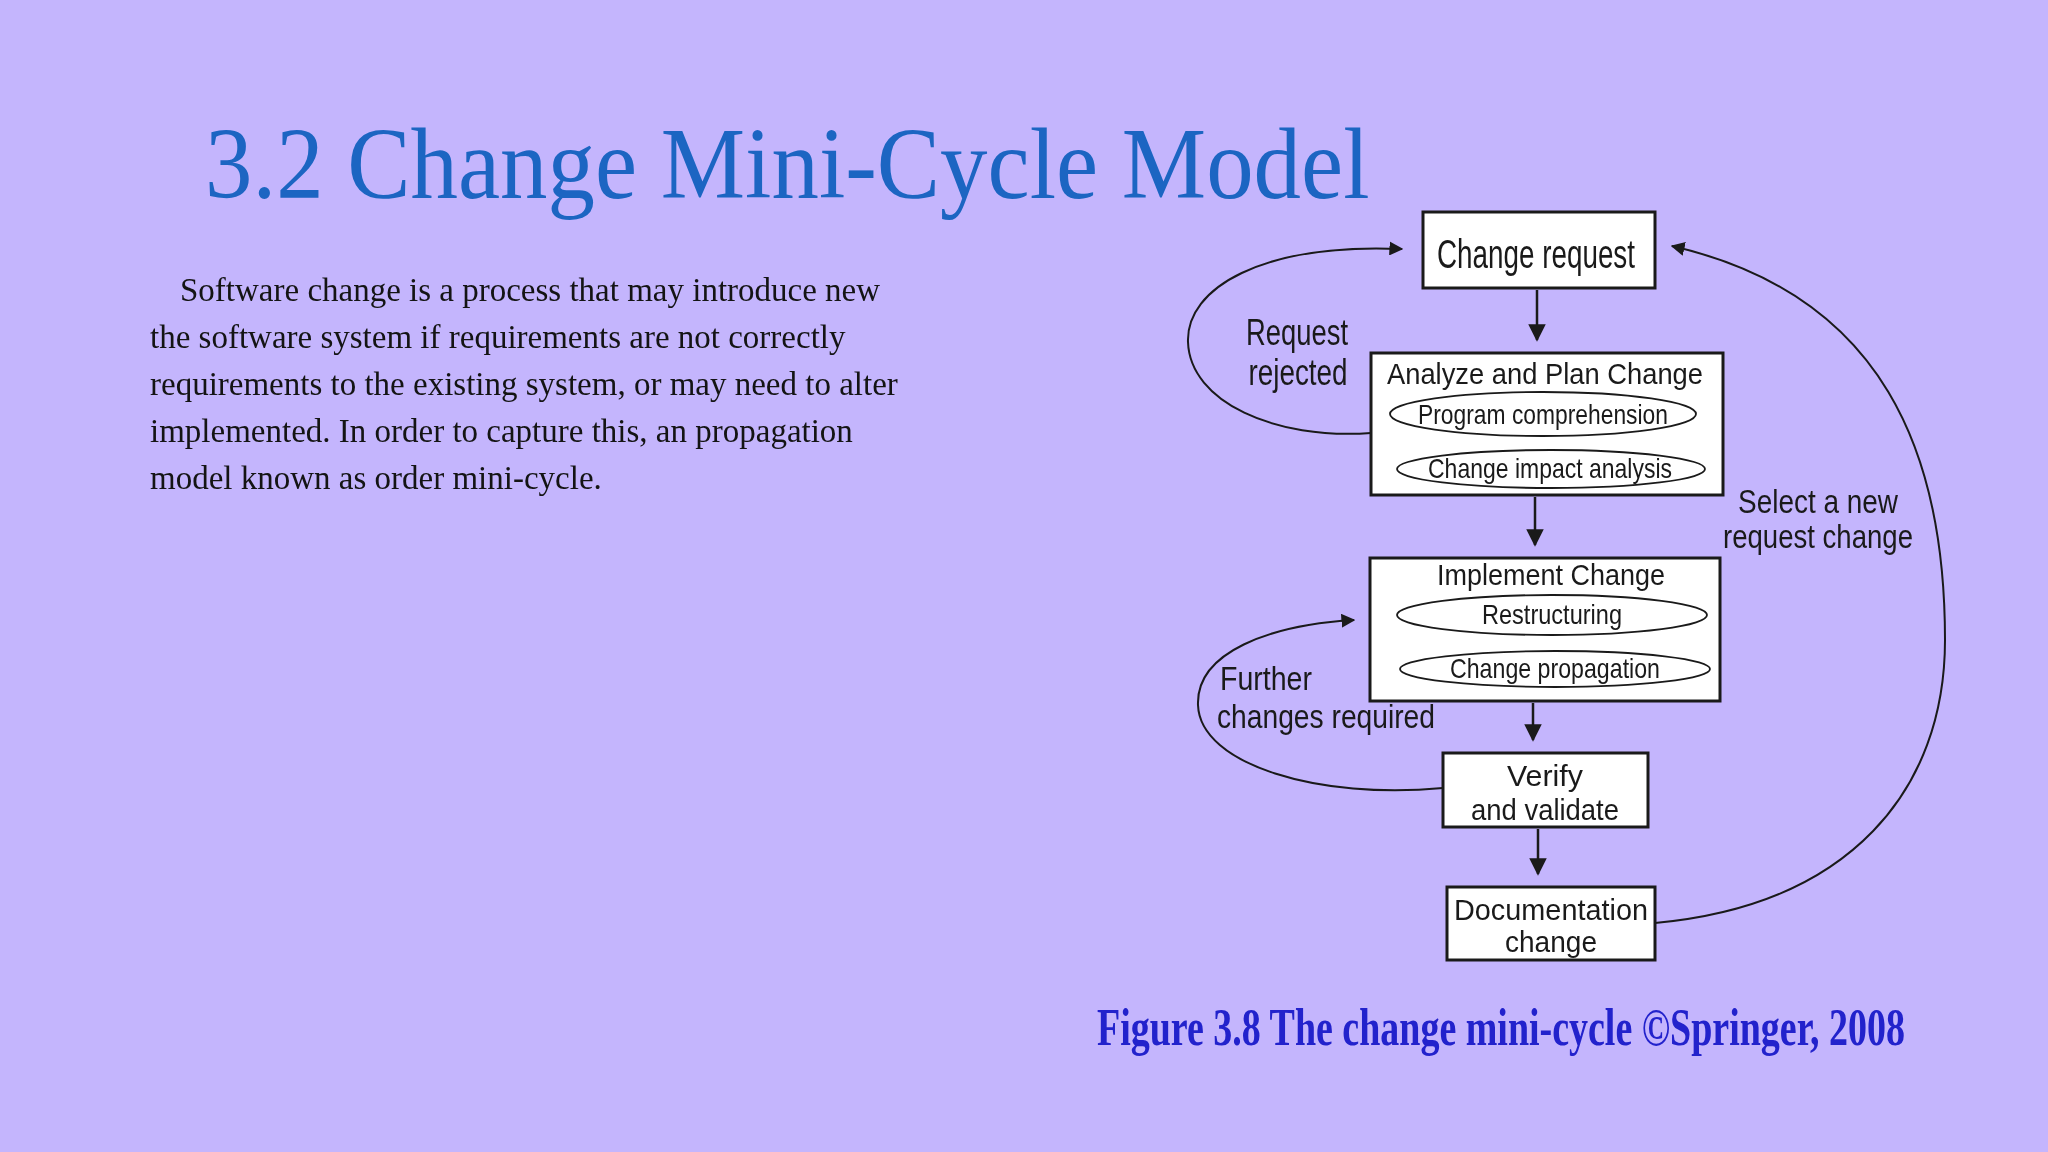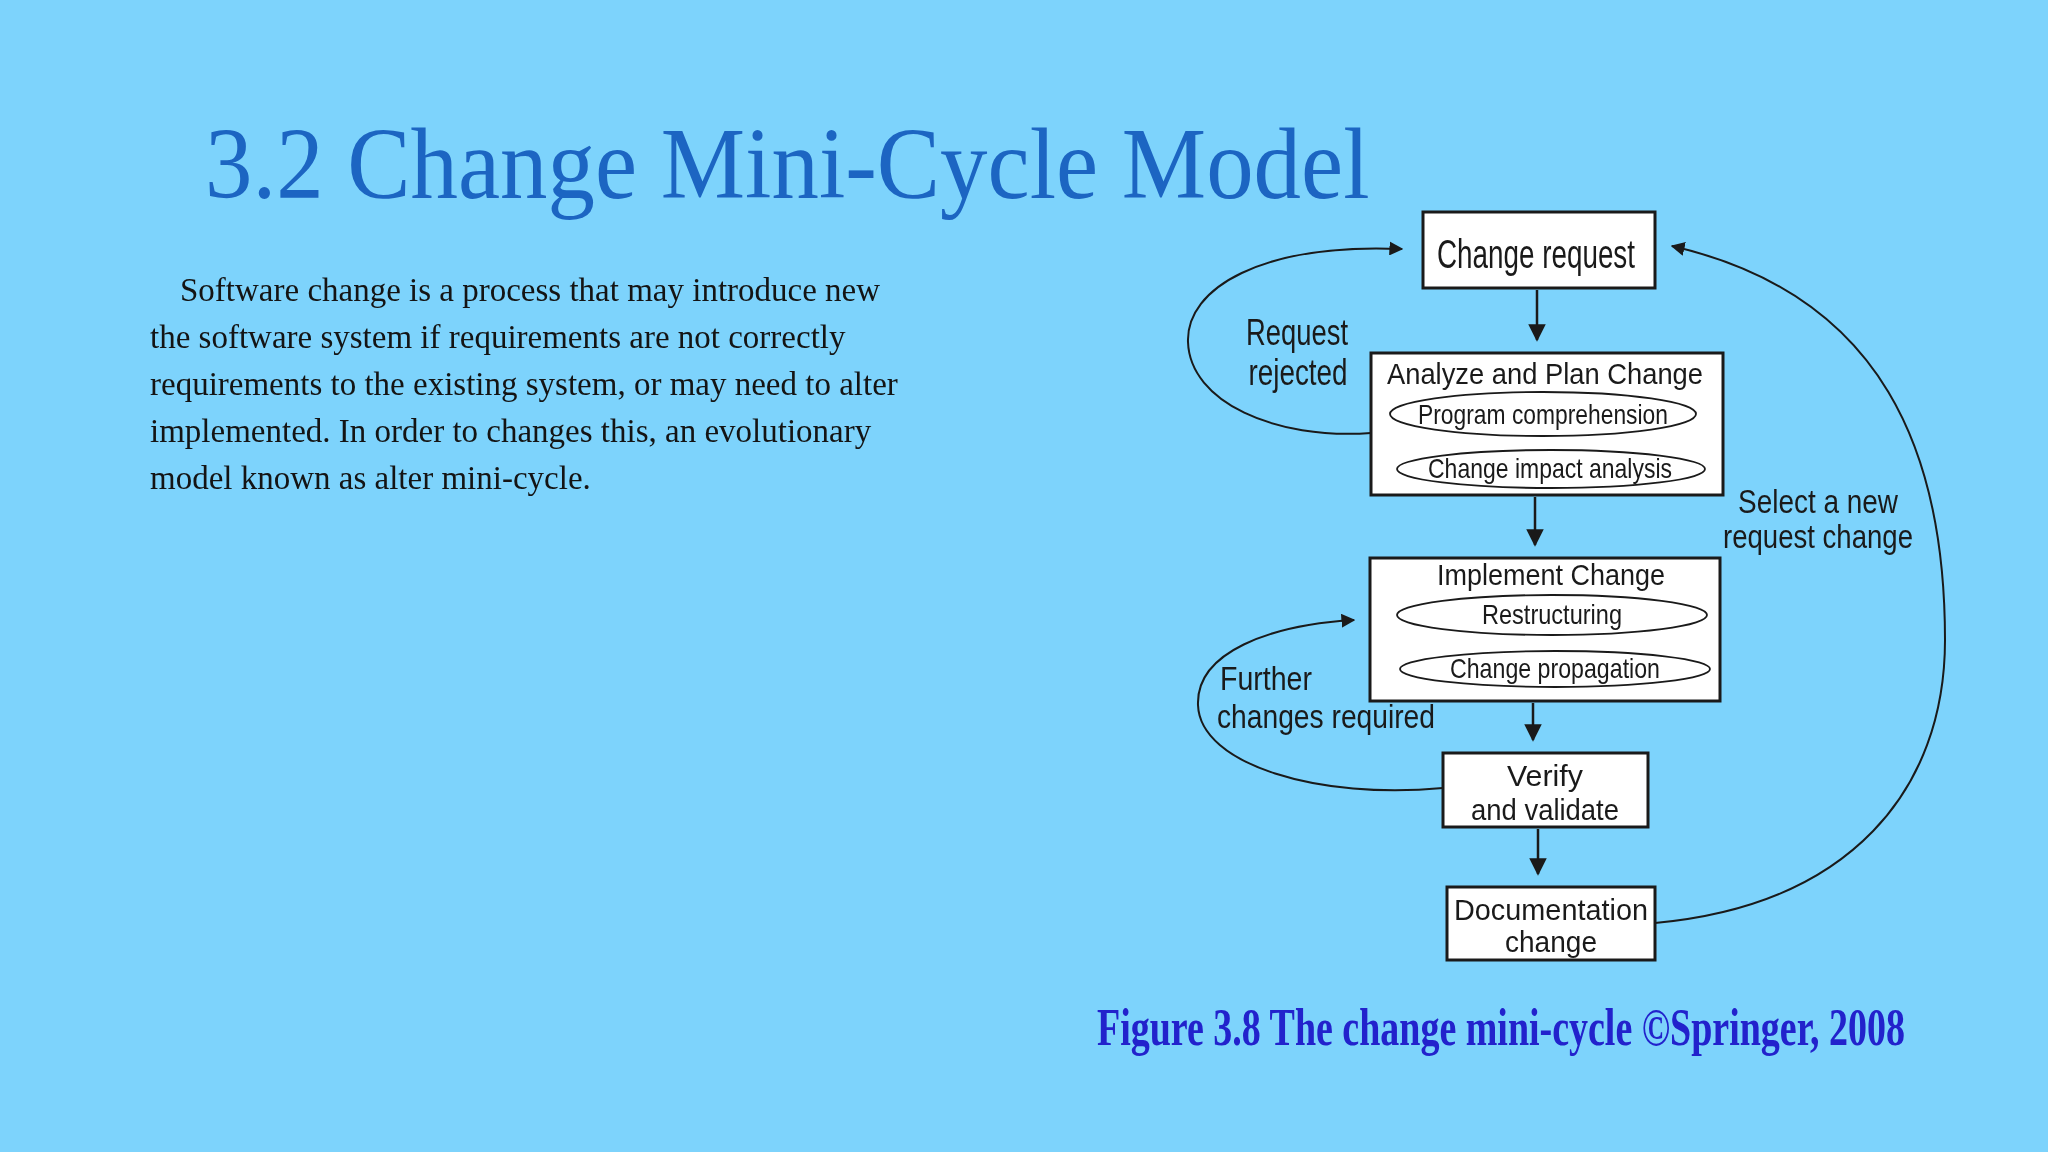--- a/index.html
+++ b/index.html
@@ -4,21 +4,21 @@
 <style>
   :root{
     --title-blue:#1c65c2;
     --caption-blue:#2222cc;
     --ink:#1a1a1a;
     --text:#141414;
   }
   html,body{margin:0;padding:0;}
   body{width:2048px;height:1152px;background:#ffffff;overflow:hidden;position:relative;
        font-family:"Liberation Sans",sans-serif;}
-  .slide{position:absolute;inset:0;background:#7dd3fc;}
+  .slide{position:absolute;inset:0;background:#c4b5fd;}
 
   .title{
     position:absolute;left:205px;top:45px;white-space:nowrap;
     font-family:"Liberation Serif",serif;font-size:102px;font-weight:400;
     color:var(--title-blue);line-height:1;
   }
   .title .squeeze{display:inline-block;transform:scaleX(0.93);transform-origin:0 50%;}
 
   .bodytext{
     position:absolute;left:150px;top:267px;
@@ -46,22 +46,22 @@
 <body>
 
 <div class="slide">
 
   <h1 class="title"><span class="squeeze">3.2 Change Mini-Cycle Model</span></h1>
 
   <div class="bodytext">
     <span class="line first">Software change is a process that may introduce new</span>
     <span class="line">the software system if requirements are not correctly</span>
     <span class="line">requirements to the existing system, or may need to alter</span>
-    <span class="line">implemented. In order to changes this, an evolutionary</span>
-    <span class="line">model known as alter mini-cycle.</span>
+    <span class="line">implemented. In order to capture this, an propagation</span>
+    <span class="line">model known as order mini-cycle.</span>
   </div>
 
   <svg class="diagram" viewBox="0 0 2048 1152" xmlns="http://www.w3.org/2000/svg" aria-hidden="true">
     <defs>
       <marker id="ah" viewBox="0 0 10 10" refX="9" refY="5" markerWidth="7" markerHeight="7" orient="auto">
         <path d="M0,0 L10,5 L0,10 z" fill="#1a1a1a"></path>
       </marker>
     </defs>
 
     <line class="edge" x1="1537" y1="290" x2="1537" y2="340" marker-end="url(#ah)"></line>

